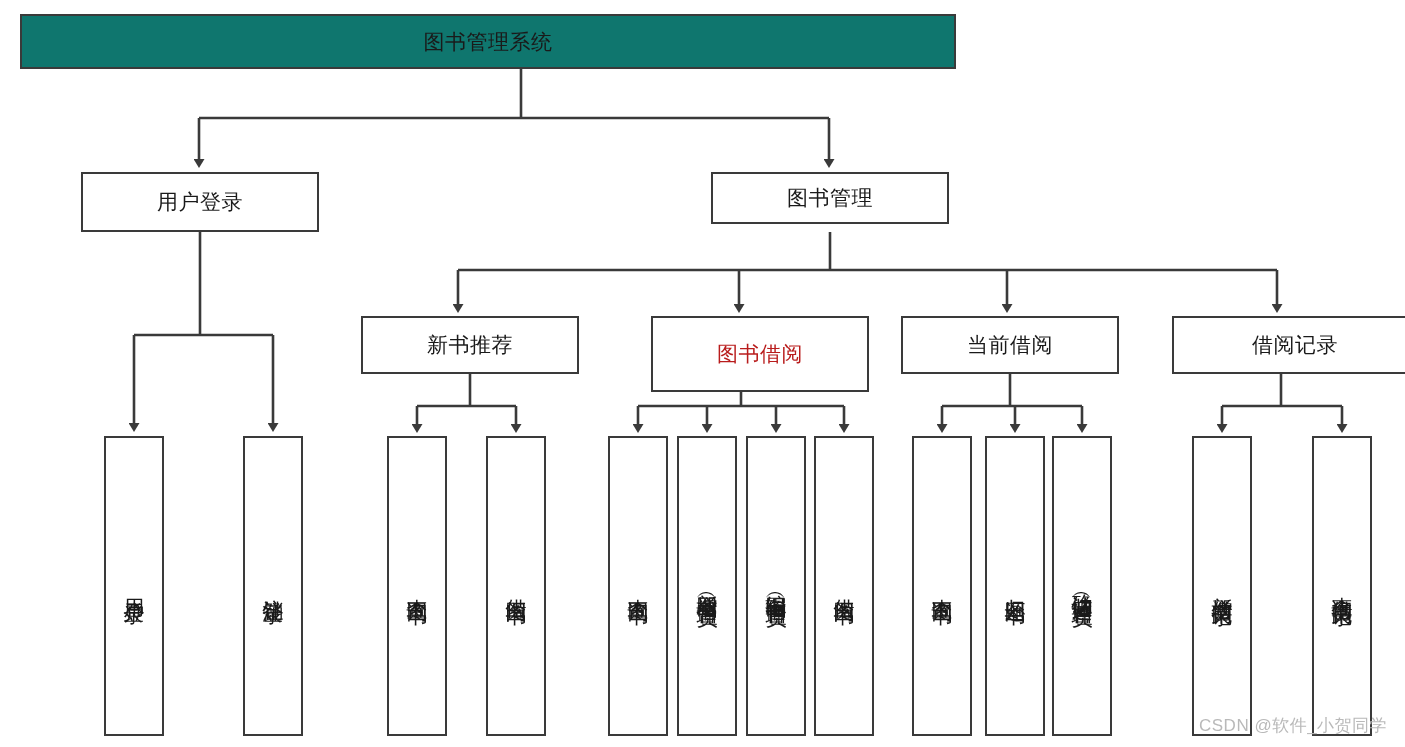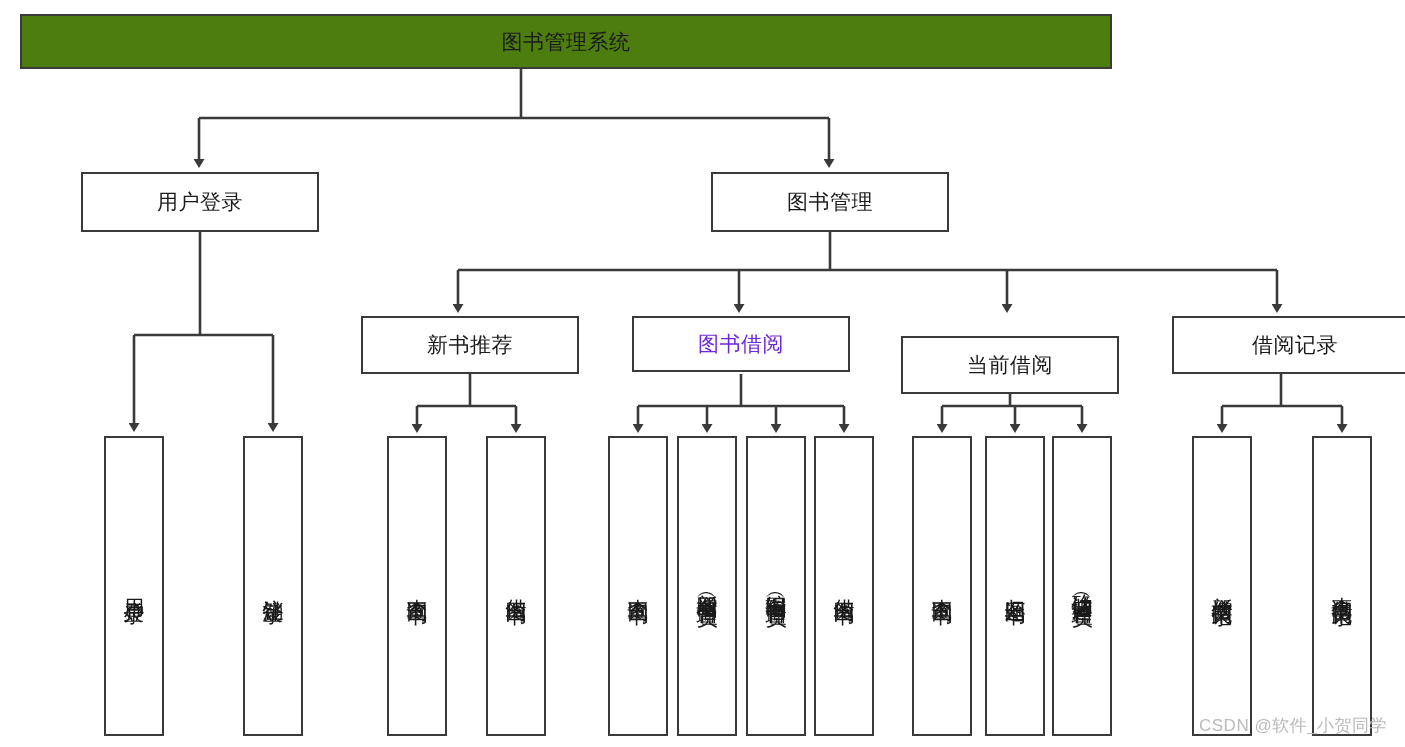--- a/index.html
+++ b/index.html
@@ -119,38 +119,38 @@
       <path d="M1015,406 L1015,425" marker-end="url(#arrow)"></path>
       <path d="M1082,406 L1082,425" marker-end="url(#arrow)"></path>
 
       <path d="M1281,374 L1281,406"></path>
       <path d="M1222,406 L1342,406"></path>
       <path d="M1222,406 L1222,425" marker-end="url(#arrow)"></path>
       <path d="M1342,406 L1342,425" marker-end="url(#arrow)"></path>
     </g>
   </svg>
 
-  <div class="node h" id="node-root" style="left: 20px; top: 14px; width: 1092px; height: 55px; border-color: rgb(58, 58, 58); background: #4d7c0f; color: rgb(26, 26, 26);">
+  <div class="node h" id="node-root" style="left: 20px; top: 14px; width: 936px; height: 55px; border-color: rgb(58, 58, 58); background: #0f766e; color: rgb(26, 26, 26);">
     <span>图书管理系统</span>
   </div>
 
   <div class="node h" id="node-l2-0" style="left: 81px; top: 172px; width: 238px; height: 60px; border-color: rgb(58, 58, 58); background: rgb(255, 255, 255); color: rgb(26, 26, 26);">
     <span>用户登录</span>
   </div>
-  <div class="node h" id="node-l2-1" style="left: 711px; top: 172px; width: 238px; height: 60px; border-color: rgb(58, 58, 58); background: rgb(255, 255, 255); color: rgb(26, 26, 26);">
+  <div class="node h" id="node-l2-1" style="left: 711px; top: 172px; width: 238px; height: 52px; border-color: rgb(58, 58, 58); background: rgb(255, 255, 255); color: rgb(26, 26, 26);">
     <span>图书管理</span>
   </div>
 
   <div class="node h" id="node-l3-0" style="left: 361px; top: 316px; width: 218px; height: 58px; border-color: rgb(58, 58, 58); background: rgb(255, 255, 255); color: rgb(26, 26, 26); align-items: center;">
     <span>新书推荐</span>
   </div>
-  <div class="node h" id="node-l3-1" style="left: 632px; top: 316px; width: 218px; height: 56px; border-color: rgb(58, 58, 58); background: rgb(255, 255, 255); color: #6d28d9;">
+  <div class="node h" id="node-l3-1" style="left: 651px; top: 316px; width: 218px; height: 76px; border-color: rgb(58, 58, 58); background: rgb(255, 255, 255); color: #b91c1c;">
     <span>图书借阅</span>
   </div>
-  <div class="node h" id="node-l3-2" style="left: 901px; top: 316px; width: 218px; height: 58px; border-color: rgb(58, 58, 58); background: rgb(255, 255, 255); color: rgb(26, 26, 26); margin-top: 20px;">
+  <div class="node h" id="node-l3-2" style="left: 901px; top: 316px; width: 218px; height: 58px; border-color: rgb(58, 58, 58); background: rgb(255, 255, 255); color: rgb(26, 26, 26);">
     <span>当前借阅</span>
   </div>
   <div class="node h" id="node-l3-3" style="left: 1172px; top: 316px; width: 246px; height: 58px; border-color: rgb(58, 58, 58); background: rgb(255, 255, 255); color: rgb(26, 26, 26);">
     <span>借阅记录</span>
   </div>
 
   <div class="node v" id="node-leaf-0" style="left: 104px; top: 436px; width: 60px; height: 300px; border-color: rgb(58, 58, 58); background: rgb(255, 255, 255); color: rgb(26, 26, 26);">
     <span class="vtext">用户登录</span>
   </div>
   <div class="node v" id="node-leaf-1" style="left: 243px; top: 436px; width: 60px; height: 300px; border-color: rgb(58, 58, 58); background: rgb(255, 255, 255); color: rgb(26, 26, 26);">

